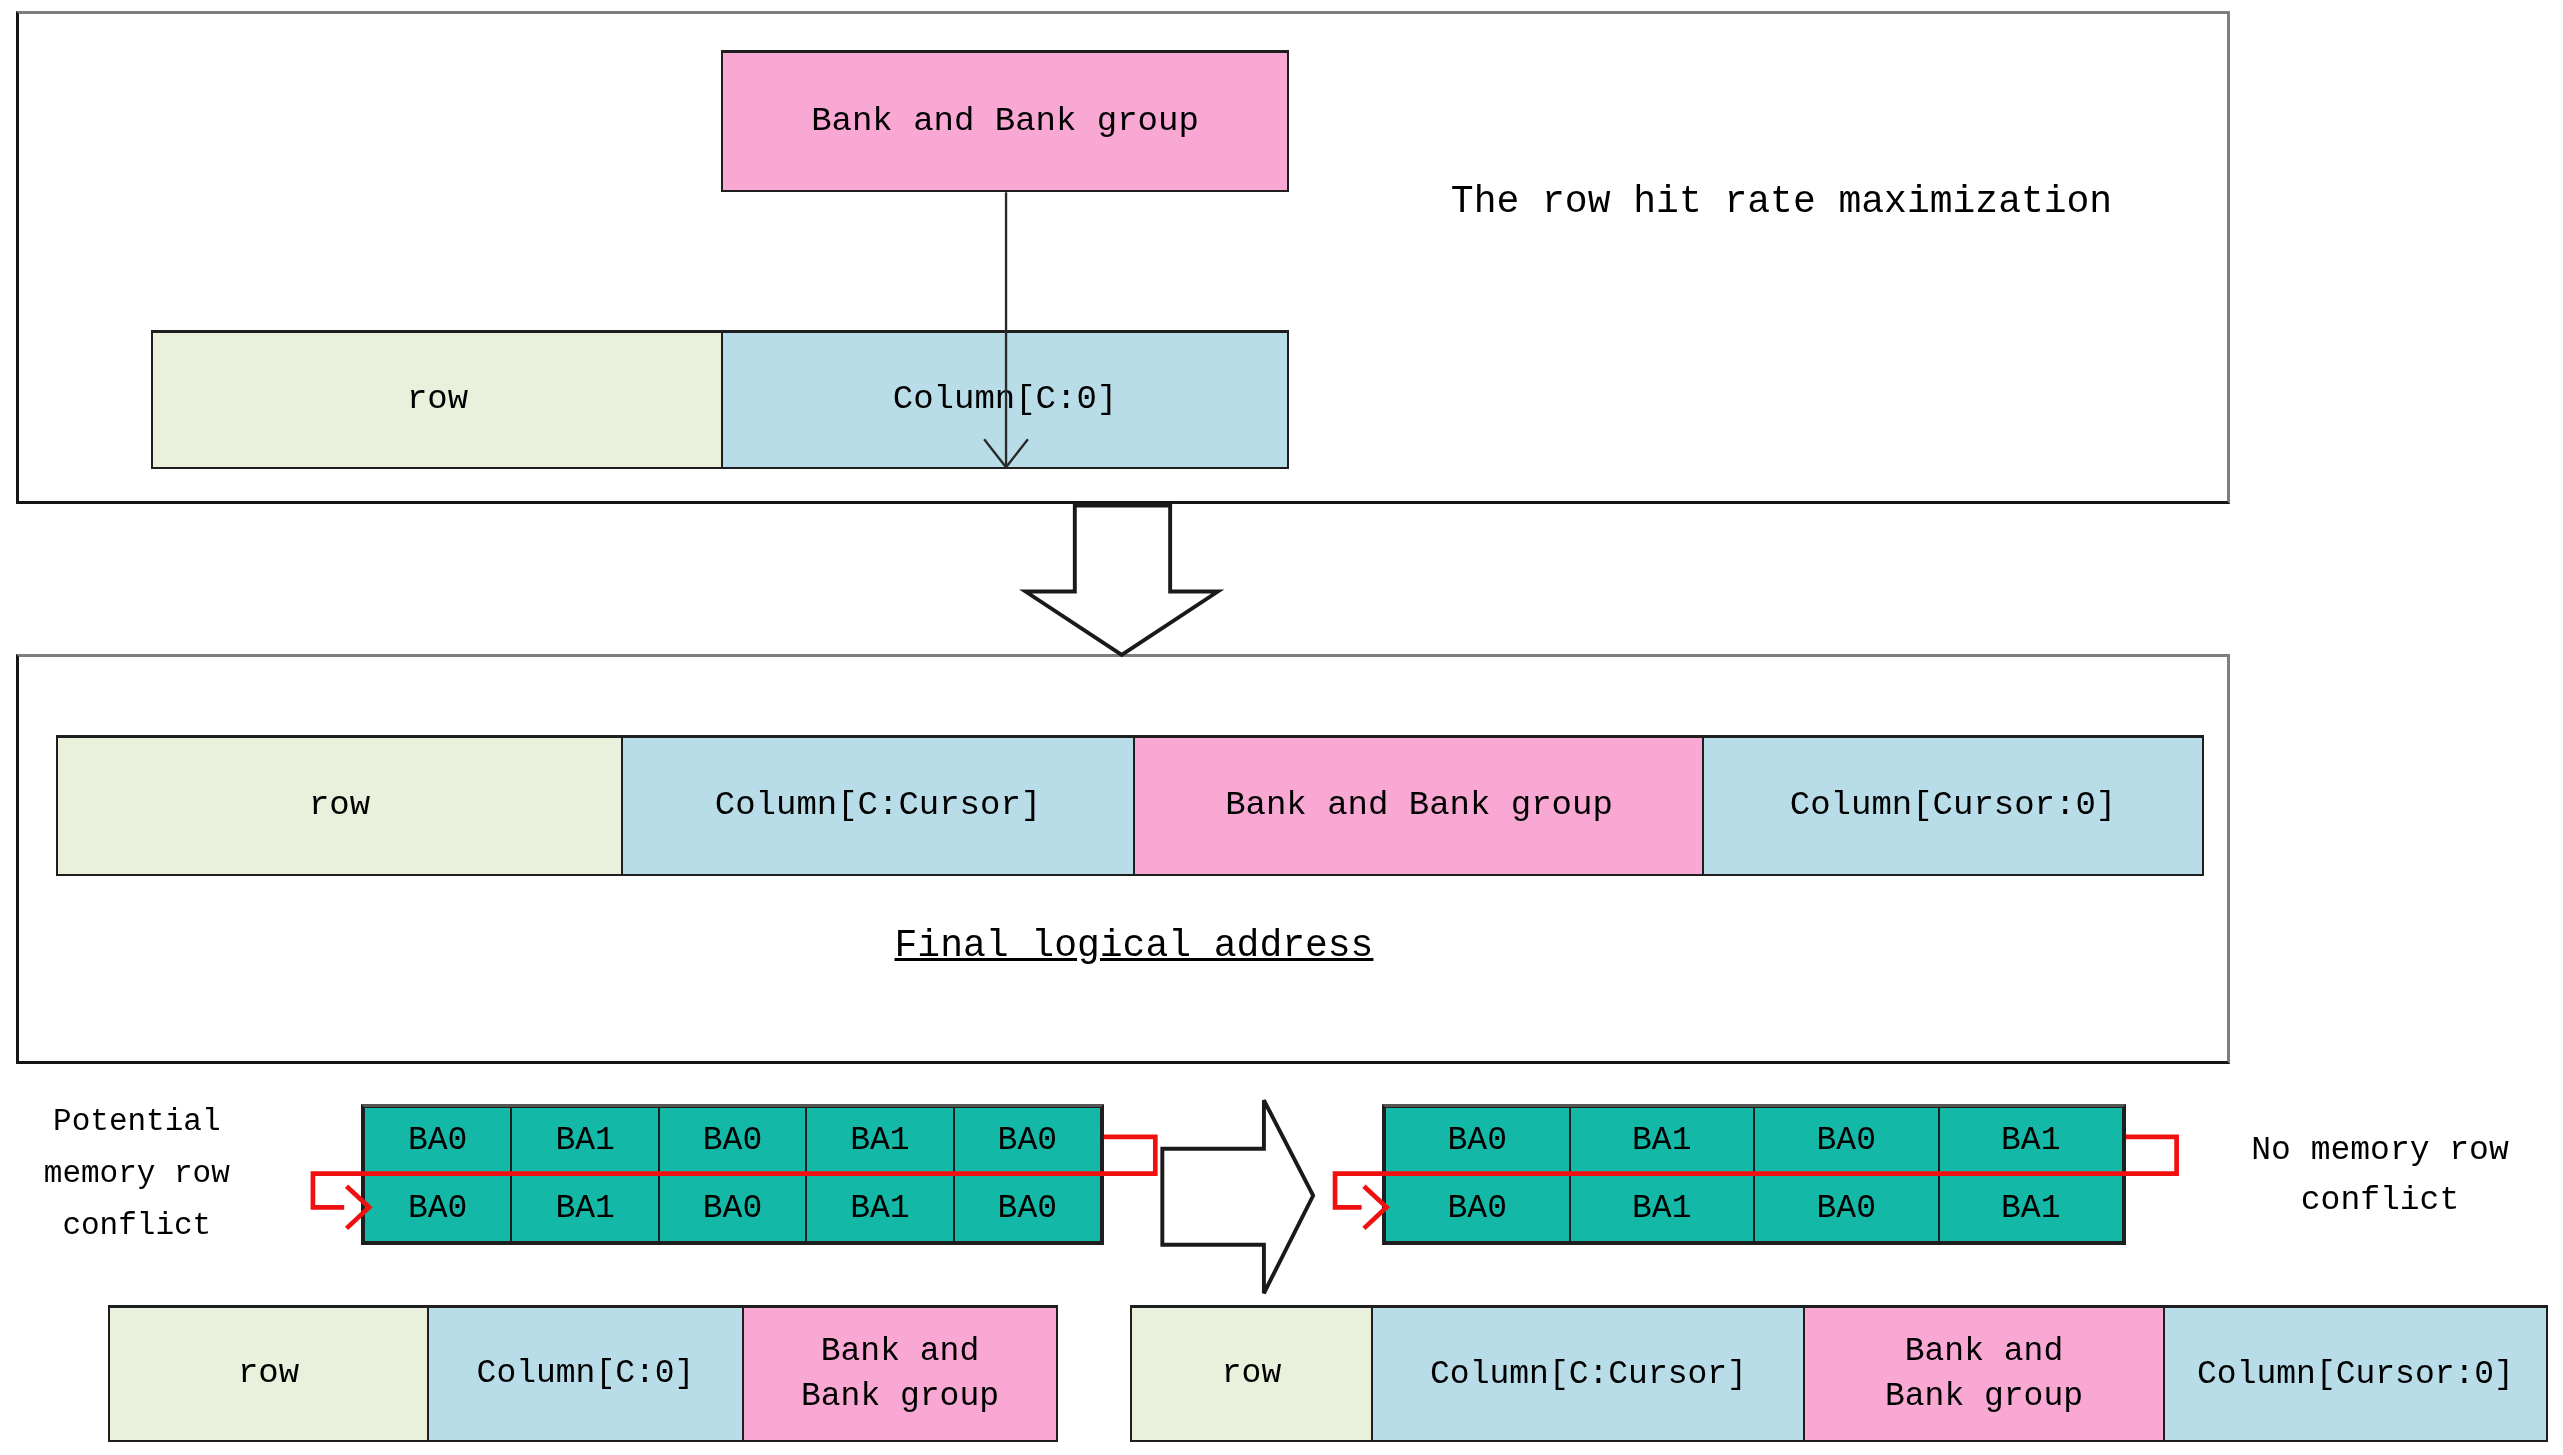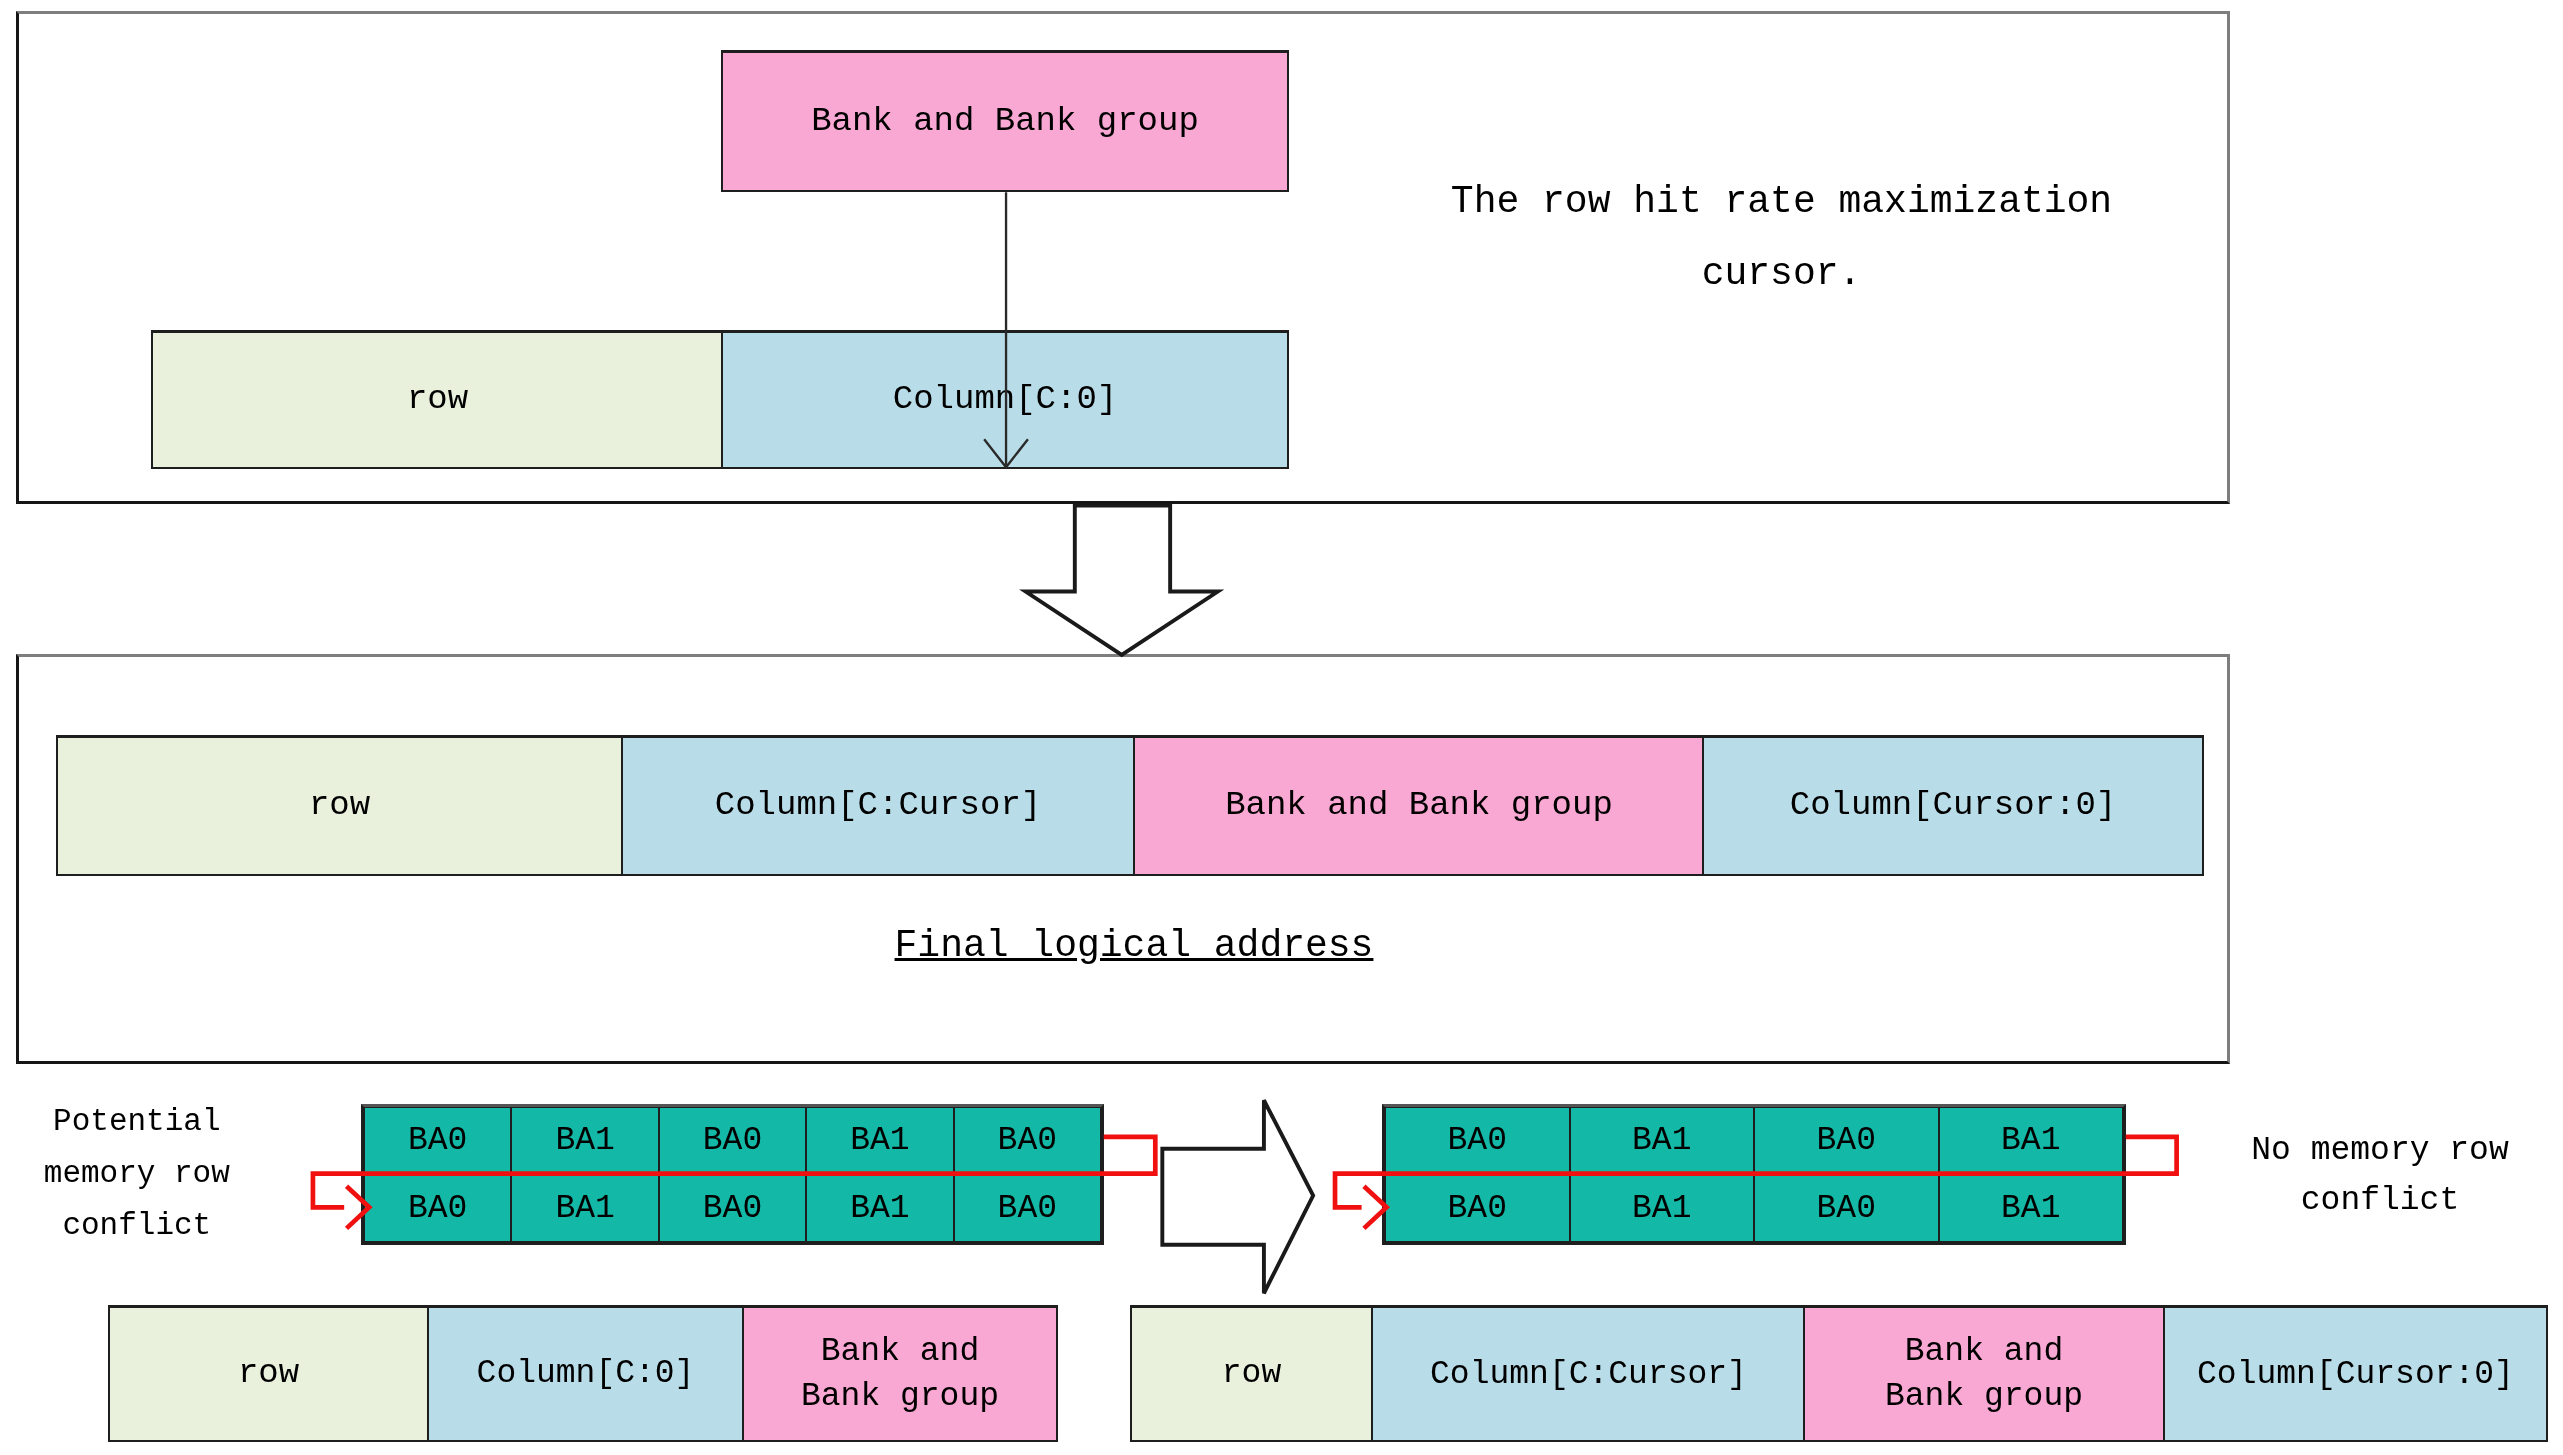--- a/index.html
+++ b/index.html
@@ -35,21 +35,20 @@
 
 <div class="abs seg green lbl" style="left:151px;top:330px;width:573px;height:139px;">
   <span>row</span>
 </div>
 <div class="abs seg blue lbl" style="left:721px;top:330px;width:568px;height:139px;">
   <span>Column[C:0]</span>
 </div>
 
 <div class="abs note" style="left:1344px;top:166px;width:875px;">
   <div>The row hit rate maximization</div>
-  <div>cursor.</div>
 </div>
 
 <div class="abs frame" style="left:15.6px;top:654px;width:2214px;height:410px;"></div>
 
 <div class="abs seg green lbl" style="left:56px;top:735px;width:567px;height:141px;">
   <span>row</span>
 </div>
 <div class="abs seg blue lbl" style="left:621px;top:735px;width:514px;height:141px;">
   <span>Column[C:Cursor]</span>
 </div>

